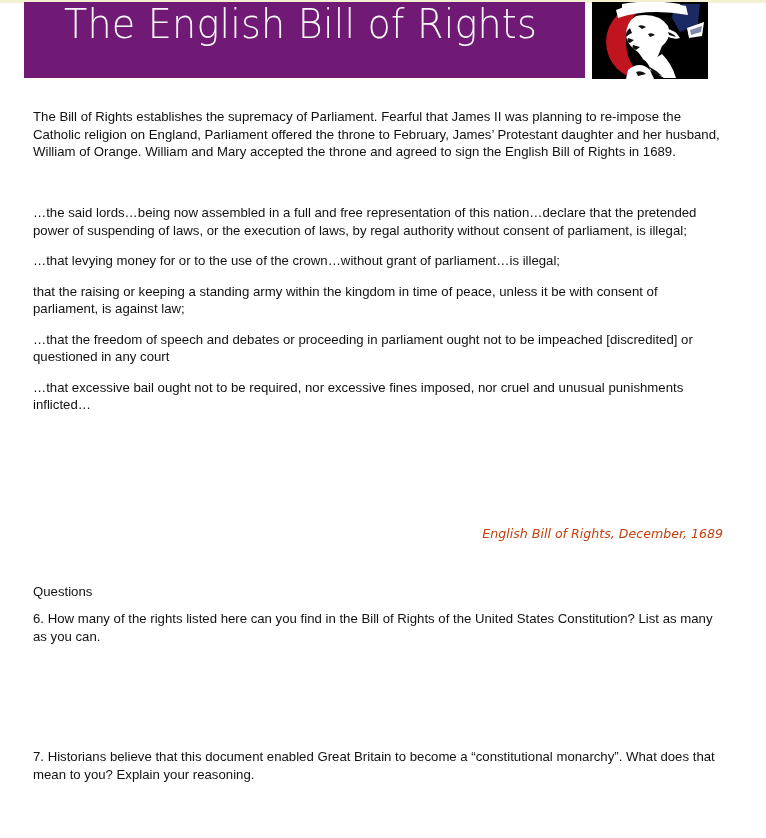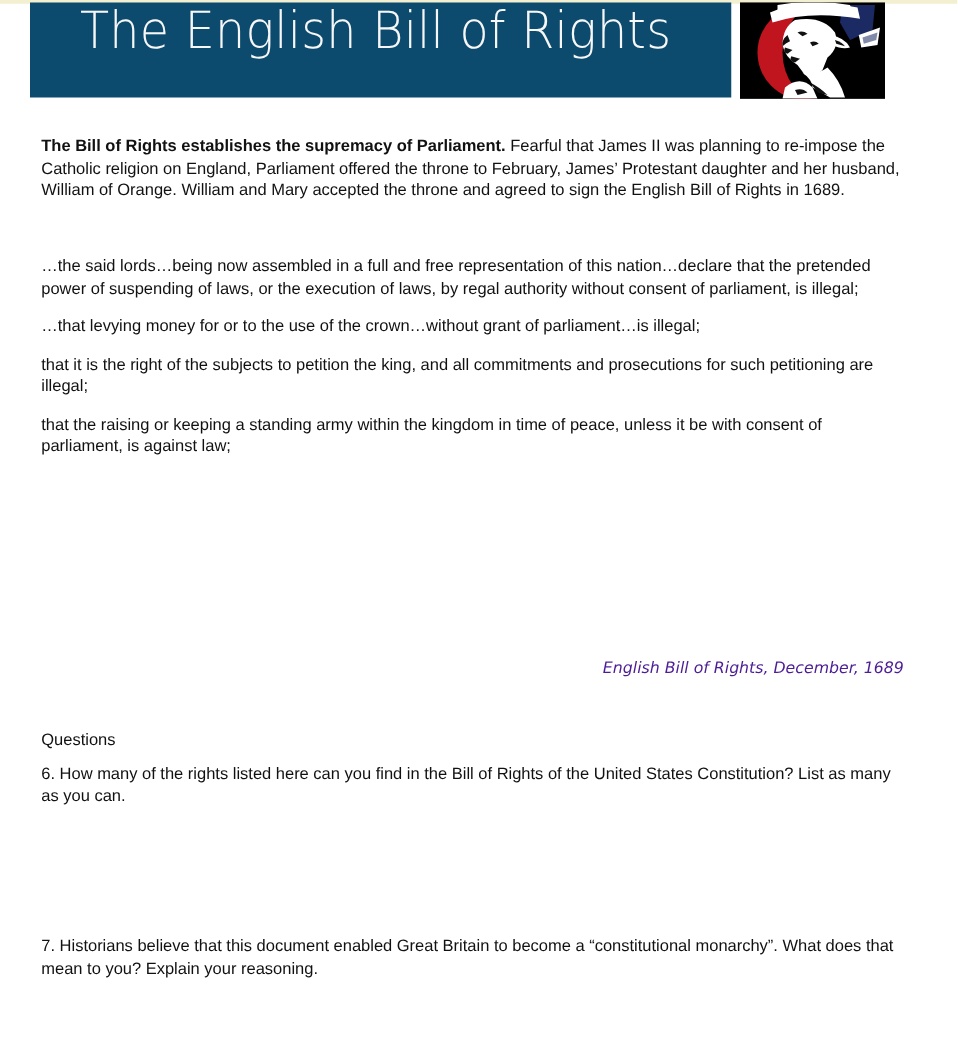--- a/index.html
+++ b/index.html
@@ -33,21 +33,21 @@
     left: 0;
     width: 766px;
     height: 78px;
   }
   .title-block {
     position: absolute;
     left: 24px;
     top: 0;
     width: 561px;
     height: 76px;
-    background: #0c4a6e;
+    background: #701a75;
     overflow: hidden;
   }
   .title-text {
     position: absolute;
     left: 40px;
     top: -6px;
     color: #f7f7f7;
     font-family: "DejaVu Sans", sans-serif;
     font-weight: 300;
     font-size: 41px;
@@ -76,39 +76,39 @@
     left: 33px;
     top: 0;
     width: 690px;
   }
   .para {
     font-size: 13.2px;
     line-height: 17.5px;
     color: #111111;
     margin: 0;
   }
-  .para b { font-weight: 700; text-align: center; }
+  .para b { font-weight: 400; text-align: center; }
 
   .intro { position: absolute; top: 108px; left: 0; width: 690px; }
 
   .doc-body { position: absolute; top: 204px; left: 0; width: 690px; }
   .doc-body .para { margin-bottom: 13px; }
   .doc-body .para:last-child { margin-bottom: 0; }
 
   .attribution {
     position: absolute;
     top: 525px;
     left: 0;
     width: 690px;
     text-align: right;
     font-family: "DejaVu Sans", sans-serif;
     font-style: italic;
     font-size: 12.6px;
     line-height: 17px;
-    color: #4c1d95;
+    color: #c2410c;
   }
 
   .questions-label {
     position: absolute;
     top: 583px;
     left: 0;
     font-size: 13.2px;
     line-height: 17.5px;
   }
   .question-6 { position: absolute; top: 610px; left: 0; width: 690px; }
@@ -160,22 +160,23 @@
 
 </div>
 
 <div class="content">
 
   <p class="para intro"><b>The Bill of Rights establishes the supremacy of Parliament.</b><span> Fearful that James II was planning to re-impose the Catholic religion on England, Parliament offered the throne to February, James’ Protestant daughter and her husband, William of Orange. William and Mary accepted the throne and agreed to sign the English Bill of Rights in 1689.</span></p>
 
   <div class="doc-body">
     <p class="para">…the said lords…being now assembled in a full and free representation of this nation…declare that the pretended power of suspending of laws, or the execution of laws, by regal authority without consent of parliament, is illegal;</p>
     <p class="para">…that levying money for or to the use of the crown…without grant of parliament…is illegal;</p>
-    <p class="para">that it is the right of the subjects to petition the king, and all commitments and prosecutions for such petitioning are illegal;</p>
     <p class="para">that the raising or keeping a standing army within the kingdom in time of peace, unless it be with consent of parliament, is against law;</p>
+    <p class="para">…that the freedom of speech and debates or proceeding in parliament ought not to be impeached [discredited] or questioned in any court</p>
+    <p class="para">…that excessive bail ought not to be required, nor excessive fines imposed, nor cruel and unusual punishments inflicted…</p>
   </div>
 
   <div class="attribution">English Bill of Rights, December, 1689</div>
 
   <div class="questions-label para">Questions</div>
 
   <p class="para question-6">6. How many of the rights listed here can you find in the Bill of Rights of the United States Constitution? List as many as you can.</p>
   <p class="para question-7">7. Historians believe that this document enabled Great Britain to become a “constitutional monarchy”. What does that mean to you? Explain your reasoning.</p>
 
 </div>

